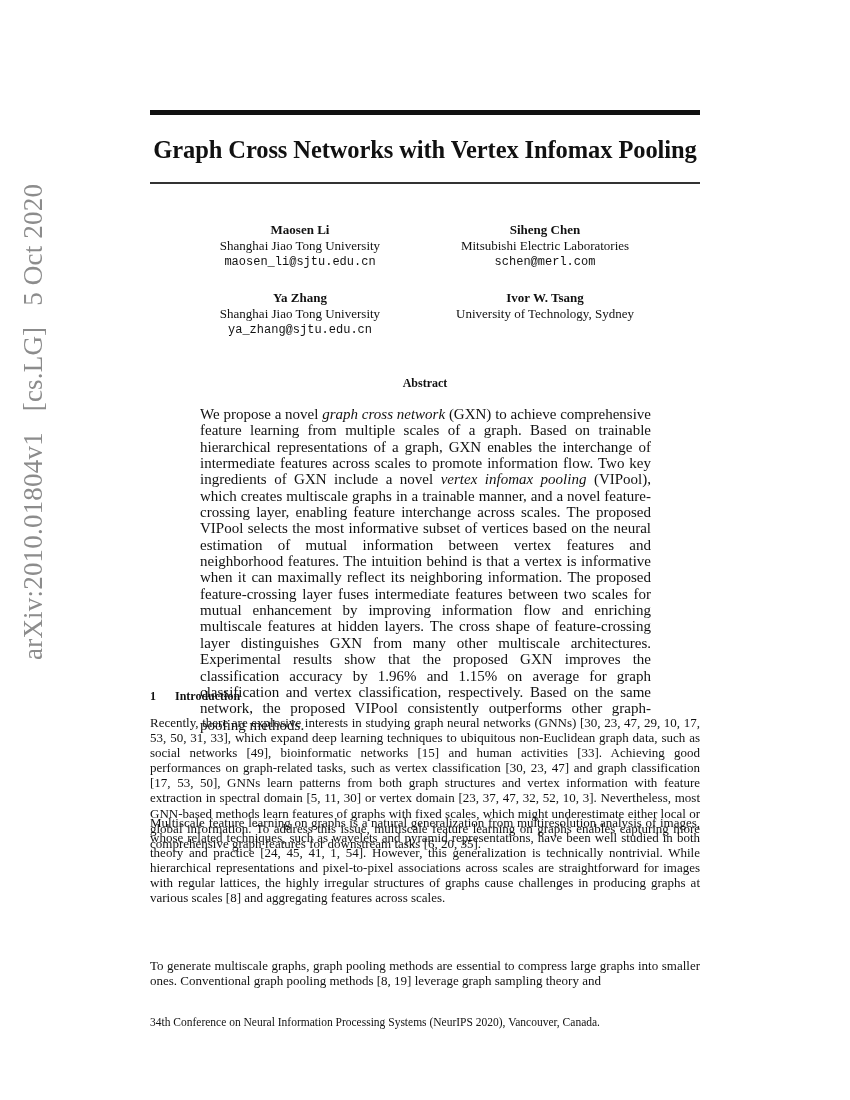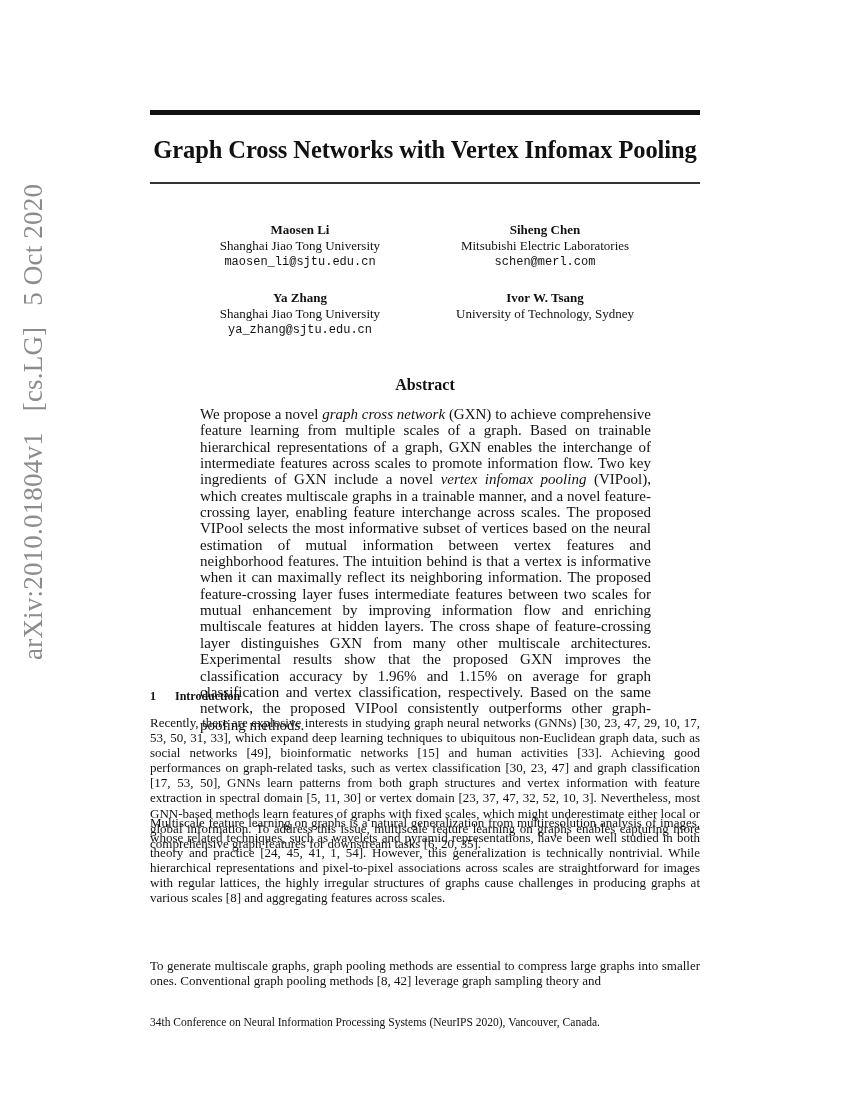--- a/index.html
+++ b/index.html
@@ -38,21 +38,21 @@
       font-size: 13px; line-height: 16px;
     }
     .author .name { font-weight: bold; }
     .author .email { font-family: "Liberation Mono", "DejaVu Sans Mono", monospace; font-size: 12px; }
     .a1 { left: 170px; top: 222px; }
     .a2 { left: 415px; top: 222px; }
     .a3 { left: 170px; top: 290px; }
     .a4 { left: 415px; top: 290px; }
     .abstract-heading {
       position: absolute; left: 150px; width: 550px; top: 376px;
-      text-align: center; font-weight: bold; font-size: 16px;
+      text-align: center; font-weight: bold; font-size: 12px;
     }
     .abstract-body {
       position: absolute; left: 200px; width: 451px; top: 406px;
       font-size: 15px; line-height: 16.35px; text-align: justify;
       hyphens: manual;
     }
     .section-heading {
       position: absolute; left: 150px; top: 689px;
       font-weight: bold; font-size: 12px;
     }
@@ -103,15 +103,15 @@
 
 <div class="abstract-heading">Abstract</div>
 <div class="abstract-body"><span>We propose a novel </span><em>graph cross network</em><span> (GXN) to achieve comprehensive fea­ture learning from multiple scales of a graph.  Based on trainable hierarchical representations of a graph, GXN enables the interchange of intermediate features across scales to promote information flow. Two key ingredients of GXN include a novel </span><em>vertex infomax pooling</em><span> (VIPool), which creates multiscale graphs in a trainable manner, and a novel feature-crossing layer, enabling feature interchange across scales. The proposed VIPool selects the most informative subset of vertices based on the neural estimation of mutual information between vertex features and neighborhood features. The intuition behind is that a vertex is informative when it can maximally reflect its neighboring information. The proposed feature-crossing layer fuses intermediate features between two scales for mutual enhancement by improving information flow and enriching multiscale features at hidden layers. The cross shape of feature-crossing layer distinguishes GXN from many other multi­scale architectures. Experimental results show that the proposed GXN improves the classification accuracy by 1.96% and 1.15% on average for graph classification and vertex classification, respectively. Based on the same network, the proposed VIPool consistently outperforms other graph-pooling methods.</span></div>
 
 <div class="section-heading">
   <span class="num">1</span><span>Introduction</span>
 </div>
 
 <div class="para p1">Recently, there are explosive interests in studying graph neural networks (GNNs) [30, 23, 47, 29, 10, 17, 53, 50, 31, 33], which expand deep learning techniques to ubiquitous non-Euclidean graph data, such as social networks [49], bioinformatic networks [15] and human activities [33]. Achieving good performances on graph-related tasks, such as vertex classification [30, 23, 47] and graph classification [17, 53, 50], GNNs learn patterns from both graph structures and vertex information with feature extraction in spectral domain [5, 11, 30] or vertex domain [23, 37, 47, 32, 52, 10, 3]. Nevertheless, most GNN-based methods learn features of graphs with fixed scales, which might underestimate either local or global information. To address this issue, multiscale feature learning on graphs enables capturing more comprehensive graph features for downstream tasks [6, 20, 35].</div>
 <div class="para p2">Multiscale feature learning on graphs is a natural generalization from multiresolution analysis of images, whose related techniques, such as wavelets and pyramid representations, have been well studied in both theory and practice [24, 45, 41, 1, 54]. However, this generalization is technically nontrivial.  While hierarchical representations and pixel-to-pixel associations across scales are straightforward for images with regular lattices, the highly irregular structures of graphs cause challenges in producing graphs at various scales [8] and aggregating features across scales.</div>
-<div class="para p3">To generate multiscale graphs, graph pooling methods are essential to compress large graphs into smaller ones.  Conventional graph pooling methods [8, 42] leverage graph sampling theory and</div>
+<div class="para p3">To generate multiscale graphs, graph pooling methods are essential to compress large graphs into smaller ones.  Conventional graph pooling methods [8, 19] leverage graph sampling theory and</div>
 
 <div class="footer-note">34th Conference on Neural Information Processing Systems (NeurIPS 2020), Vancouver, Canada.</div>
 
 </body></html>

